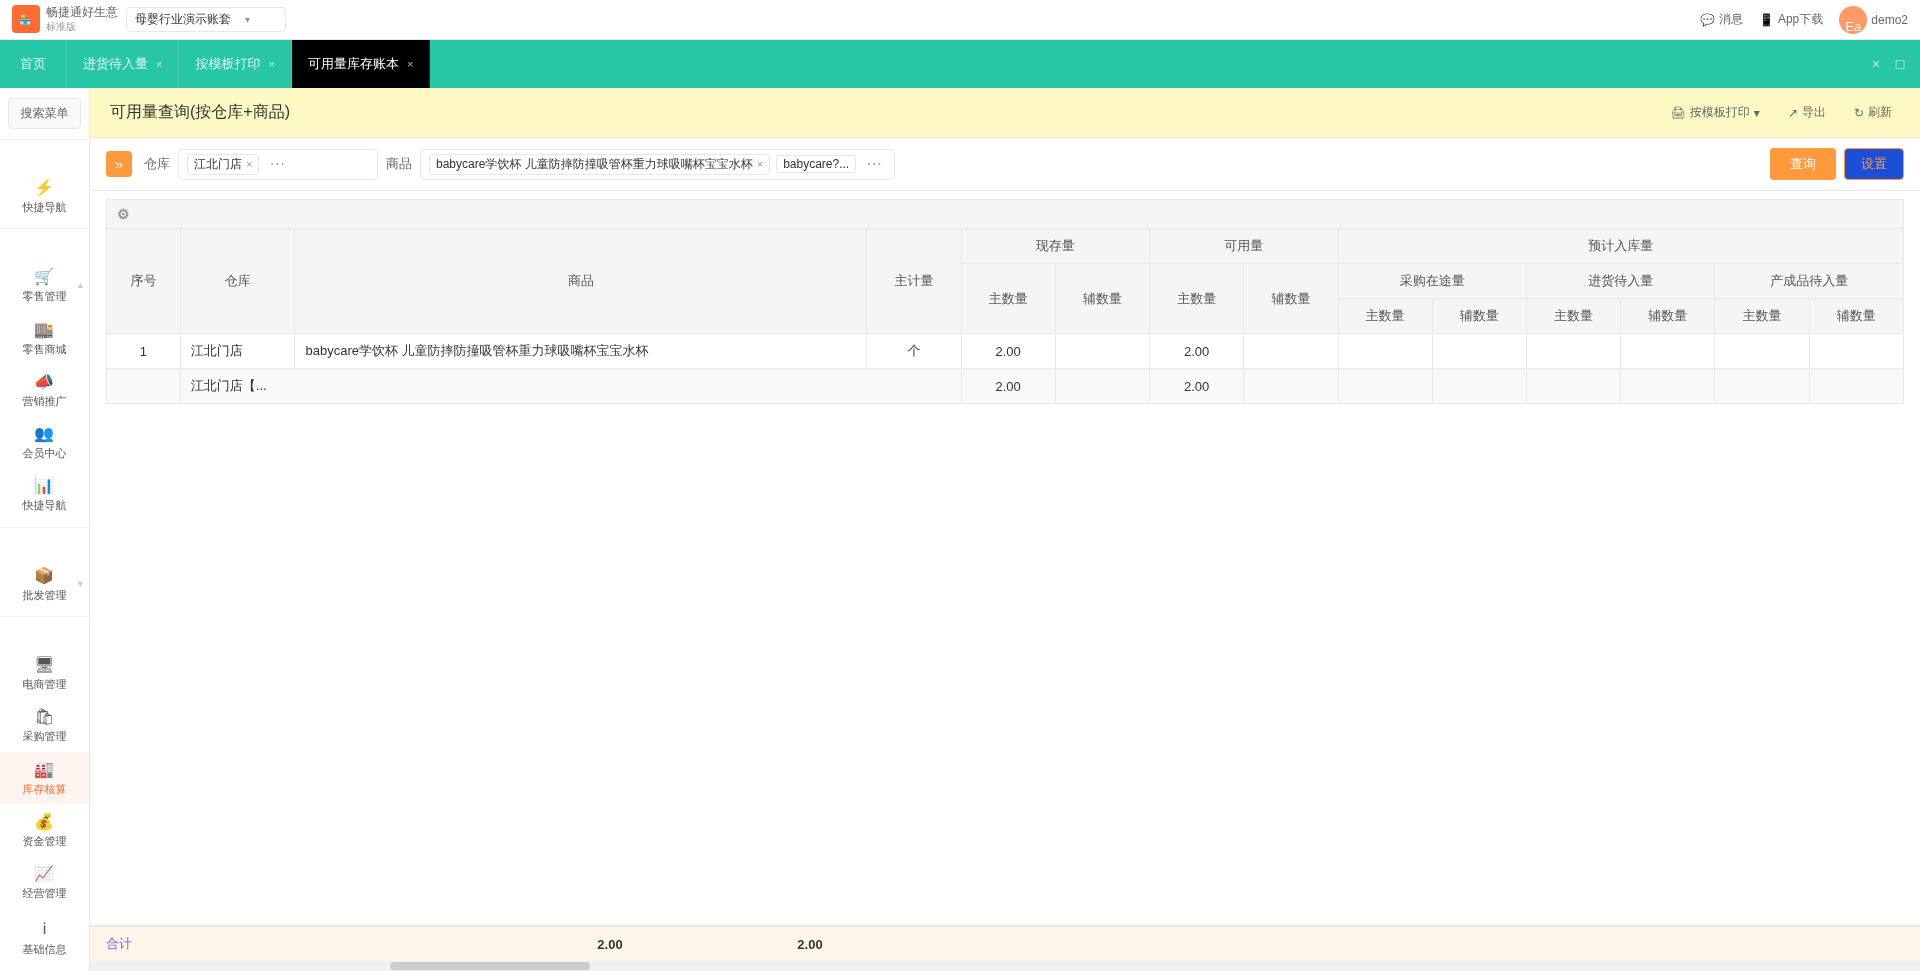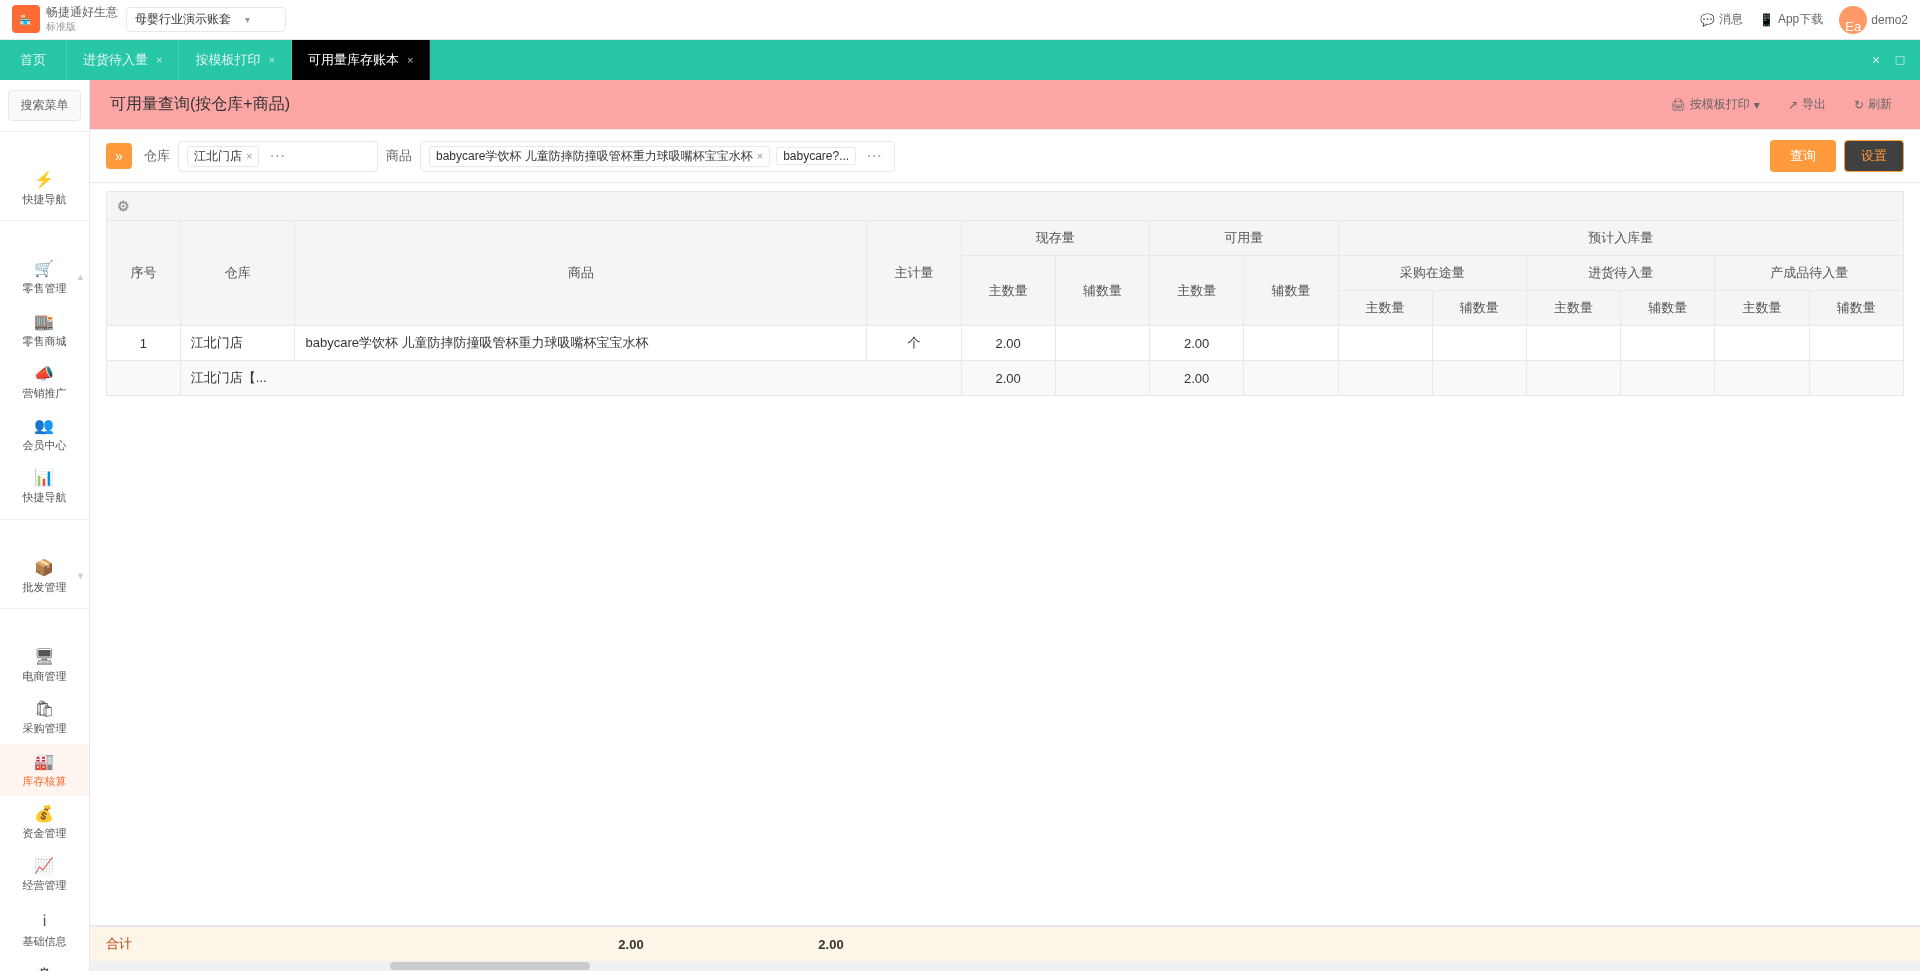--- a/index.html
+++ b/index.html
@@ -23,21 +23,21 @@
     .logo-sub { font-size: 10px; color: #999; }
     .org-selector { display: flex; align-items: center; gap: 14px; border: 1px solid #e8e8e8; border-radius: 4px; padding: 3px 8px; font-size: 12px; color: #333; cursor: pointer; background: #fff; min-width: 160px; }
     .org-selector .chevron { color: #999; font-size: 10px; }
 
     .top-bar-right { display: flex; align-items: center; gap: 16px; }
     .top-bar-action { display: flex; align-items: center; gap: 4px; font-size: 12px; color: #666; cursor: pointer; }
     .avatar { width: 28px; height: 28px; border-radius: 50%; background: #ff9966; display: flex; align-items: flex-end; justify-content: center; color: white; font-size: 13px; overflow: hidden; }
 
     
     .nav-tabs {
-      height: 40px;
+      height: 48px;
       background: #26c6a6;
       display: flex;
       align-items: stretch;
       flex-shrink: 0;
       padding: 0;
     }
     .nav-tab {
       display: flex;
       align-items: center;
       padding: 0 16px;
@@ -107,21 +107,21 @@
     .sidebar-item.active { color: #ff6b35; background: #fff5f0; }
     .sidebar-item .item-icon { font-size: 16px; }
     .sidebar-item .item-label { font-size: 11px; text-align: center; line-height: 1.3; }
     .sidebar-item .arrow { position: absolute; right: 4px; top: 50%; transform: translateY(-50%); font-size: 9px; color: #ccc; }
 
     
     .content-area { flex: 1; display: flex; flex-direction: column; overflow: hidden; background: #f5f5f5; }
 
     
     .page-header {
-      background: #fca5a5;
+      background: #fef9c3;
       padding: 12px 20px;
       border-bottom: 1px solid #e8e8e8;
       display: flex;
       align-items: center;
       justify-content: space-between;
       flex-shrink: 0;
     }
     .page-title { font-size: 16px; font-weight: 500; color: #333; }
 
     .header-actions { display: flex; align-items: center; gap: 12px; }
@@ -196,21 +196,21 @@
     .btn-primary {
       background: #ff9a3c;
       color: white;
       border: none;
       border-radius: 4px;
       padding: 6px 20px;
       font-size: 13px;
       cursor: pointer;
     }
     .btn-secondary {
-      background: #404040;
+      background: #1d4ed8;
       color: #ff9a3c;
       border: 1px solid #ff9a3c;
       border-radius: 4px;
       padding: 6px 16px;
       font-size: 13px;
       cursor: pointer;
     }
 
     
     .table-area {
@@ -257,21 +257,21 @@
     
     .table-footer {
       background: #fdf6e8;
       border-top: 2px solid #e8e8e8;
       padding: 8px 16px;
       display: flex;
       align-items: center;
       flex-shrink: 0;
       min-height: 36px;
     }
-    .total-label { font-weight: 500; color: #c2410c; margin-right: 29px; }
+    .total-label { font-weight: 500; color: #8b5cf6; margin-right: 8px; }
 
     .scrollbar-area {
       background: #f0f0f0;
       height: 10px;
       display: flex;
       align-items: center;
       flex-shrink: 0;
     }
     .scrollbar-thumb {
       height: 8px;

